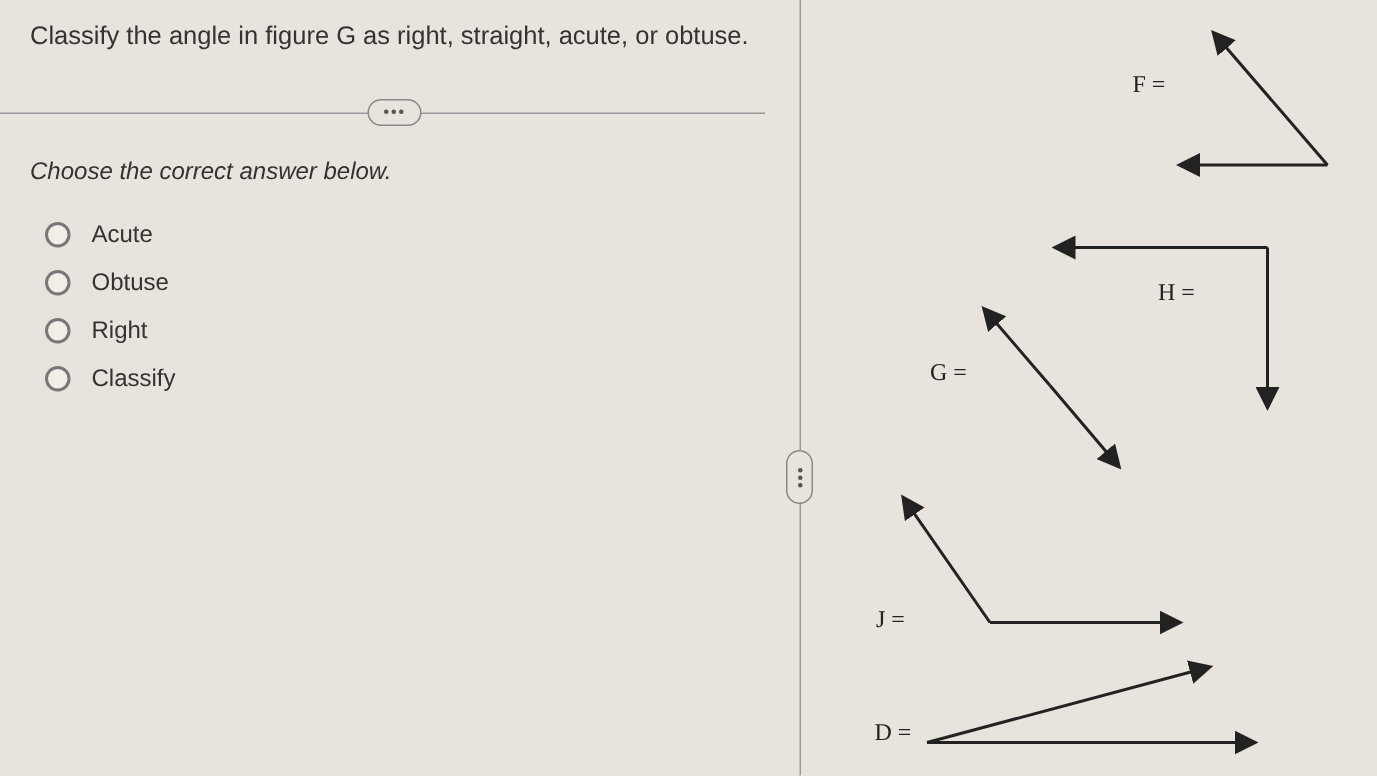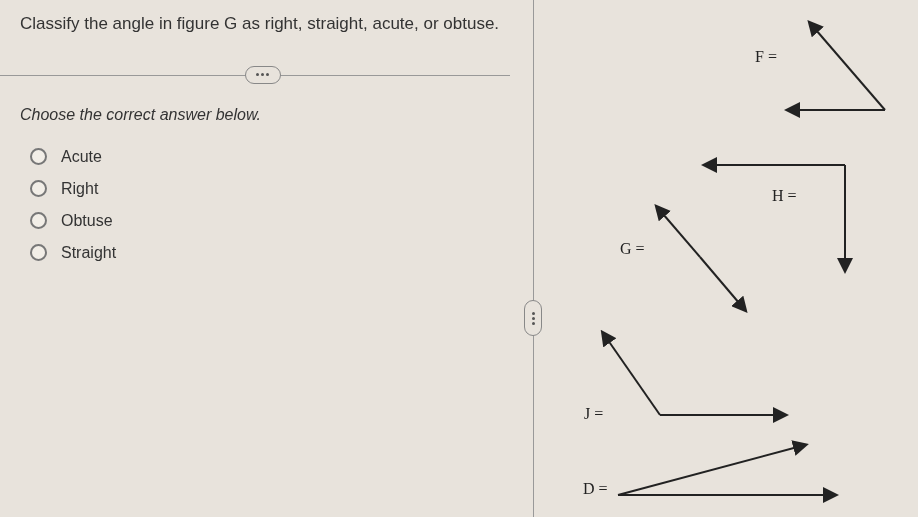--- a/index.html
+++ b/index.html
@@ -147,29 +147,29 @@
 
   <div class="instruction">Choose the correct answer below.</div>
 
   <ul class="options">
     <li class="option">
       <span class="radio"></span>
       <span class="option-label">Acute</span>
     </li>
     <li class="option">
       <span class="radio"></span>
+      <span class="option-label">Obtuse</span>
+    </li>
+    <li class="option">
+      <span class="radio"></span>
       <span class="option-label">Right</span>
     </li>
     <li class="option">
       <span class="radio"></span>
-      <span class="option-label">Obtuse</span>
-    </li>
-    <li class="option">
-      <span class="radio"></span>
-      <span class="option-label">Straight</span>
+      <span class="option-label">Classify</span>
     </li>
   </ul>
 </div>
 
 <div class="center-divider"></div>
 <div class="v-pill">
   <span class="dot"></span>
     <span class="dot"></span>
     <span class="dot"></span>
 </div>

